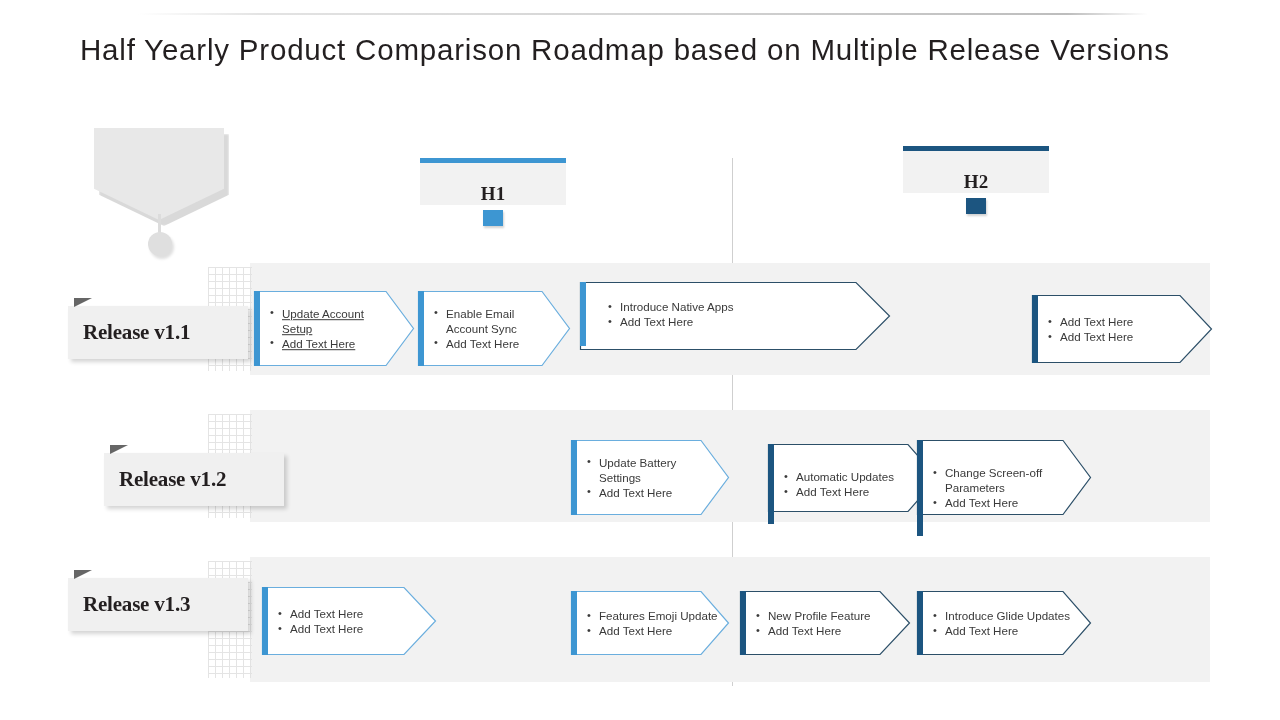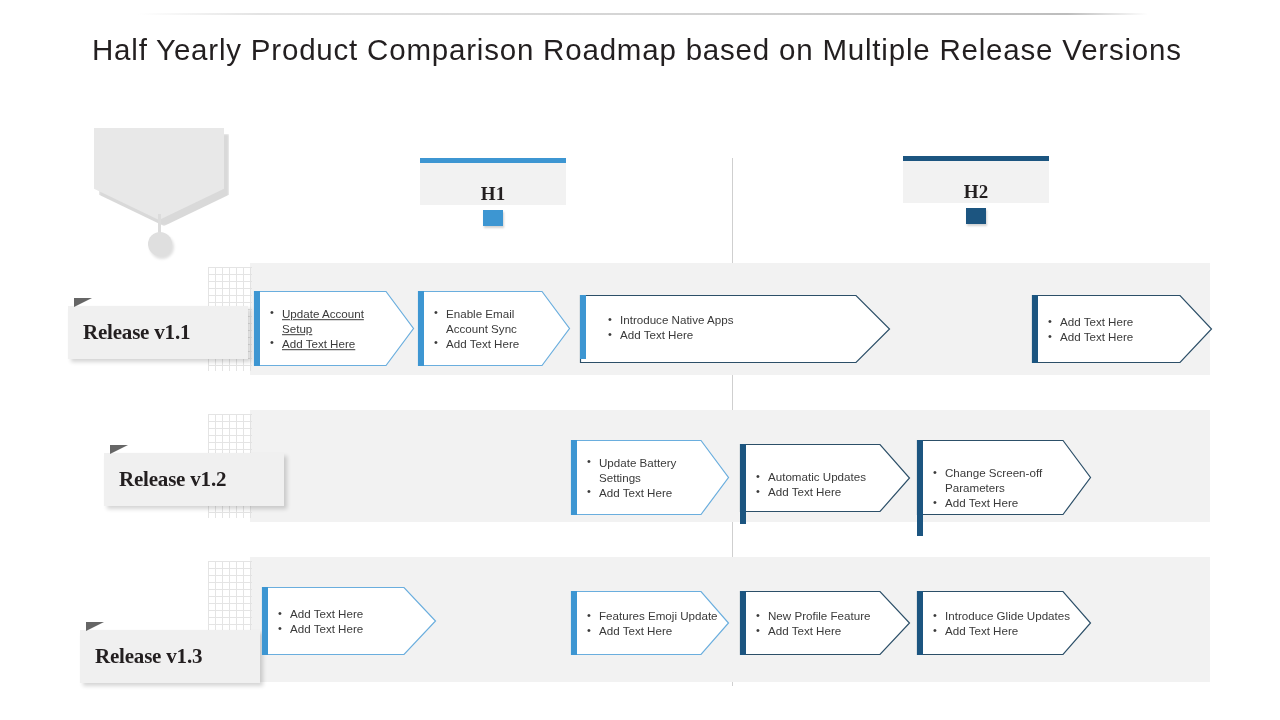--- a/index.html
+++ b/index.html
@@ -25,21 +25,21 @@
         rgba(255,255,255,0) 0%,
         #e3e3e3 12%,
         #d2d2d2 55%,
         #bdbdbd 92%,
         rgba(255,255,255,0) 100%);
   }
 
   
   .title {
     position: absolute;
-    left: 92px; top: 33px;
+    left: 80px; top: 33px;
     width: 1140px;
     font-size: 29.5px;
     font-weight: 400;
     letter-spacing: 0.8px;
     color: #231f20;
     white-space: nowrap;
   }
 
   
   .badge-wrap { position: absolute; left: 94px; top: 128px; width: 140px; height: 140px; }
@@ -202,21 +202,21 @@
   </div>
 
   <div id="headers">
       <div class="hdr" style="left: 420px; top: 158px;">
         <div class="bar" style="background: rgb(61, 150, 210);"></div>
         <div class="box">
           <span class="lbl">H1</span>
         </div>
         <div class="chip" style="background: rgb(61, 150, 210);"></div>
       </div>
-      <div class="hdr" style="left: 903px; top: 156px;">
+      <div class="hdr" style="left: 903px; top: 146px;">
         <div class="bar" style="background: rgb(28, 85, 128);"></div>
         <div class="box">
           <span class="lbl">H2</span>
         </div>
         <div class="chip" style="background: rgb(28, 85, 128);"></div>
       </div>
     </div>
 
   <div class="divider"></div>
 
@@ -252,21 +252,21 @@
         <ul class="bullets" style="left: 16px;">
           <li>
             <span>Enable Email</span>
             <span>Account Sync</span>
           </li>
           <li>
             <span>Add Text Here</span>
           </li>
         </ul>
       </div>
-      <div class="arrow" style="left: 580px; top: 295px; width: 310px; height: 64px;">
+      <div class="arrow" style="left: 580px; top: 282px; width: 310px; height: 64px;">
         <svg width="310" height="68">
           <polygon points="0.5,0.5 276,0.5 309.5,34 276,67.5 0.5,67.5" fill="#ffffff" stroke="#2c4f68" stroke-width="1.2"></polygon>
         </svg>
         <div class="edge" style="background: rgb(61, 150, 210);"></div>
         <ul class="bullets" style="left: 28px;">
           <li>
             <span>Introduce Native Apps</span>
           </li>
           <li>
             <span>Add Text Here</span>
@@ -303,21 +303,21 @@
         <ul class="bullets" style="left: 16px;">
           <li>
             <span>Update Battery</span>
             <span>Settings</span>
           </li>
           <li>
             <span>Add Text Here</span>
           </li>
         </ul>
       </div>
-      <div class="arrow" style="left: 740px; top: 444px; width: 170px; height: 80px;">
+      <div class="arrow" style="left: 768px; top: 444px; width: 170px; height: 80px;">
         <svg width="170" height="68">
           <polygon points="0.5,0.5 140,0.5 169.5,34 140,67.5 0.5,67.5" fill="#ffffff" stroke="#2c4f68" stroke-width="1.2"></polygon>
         </svg>
         <div class="edge" style="background: rgb(28, 85, 128);"></div>
         <ul class="bullets" style="left: 16px;">
           <li>
             <span>Automatic Updates</span>
           </li>
           <li>
             <span>Add Text Here</span>
@@ -334,21 +334,21 @@
             <span>Change Screen-off</span>
             <span>Parameters</span>
           </li>
           <li>
             <span>Add Text Here</span>
           </li>
         </ul>
       </div>
       <div class="band" style="top: 557px; height: 125px;"></div>
       <div class="grid-tex" style="top: 561px; height: 117px;"></div>
-      <div class="rel-label" style="left: 68px; top: 630px; margin-left: 12px;">
+      <div class="rel-label" style="left: 68px; top: 578px;">
         <div class="rel-box">
           <div class="rel-flag"></div>
           <span class="rel-text">Release v1.3</span>
         </div>
       </div>
       <div class="arrow" style="left: 262px; top: 587px; width: 174px; height: 68px;">
         <svg width="174" height="68">
           <polygon points="0.5,0.5 142,0.5 173.5,34 142,67.5 0.5,67.5" fill="#ffffff" stroke="#6aaede" stroke-width="1.2"></polygon>
         </svg>
         <div class="edge" style="background: rgb(61, 150, 210);"></div>

